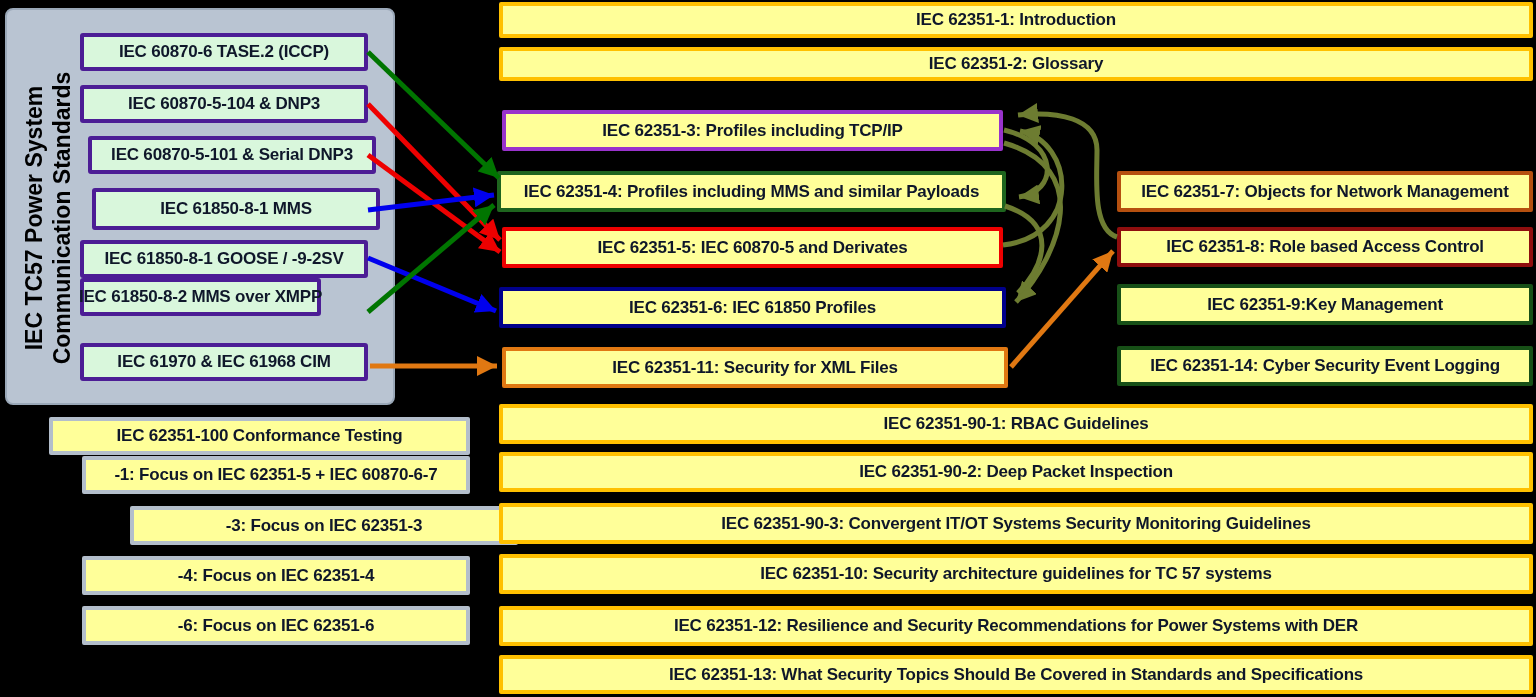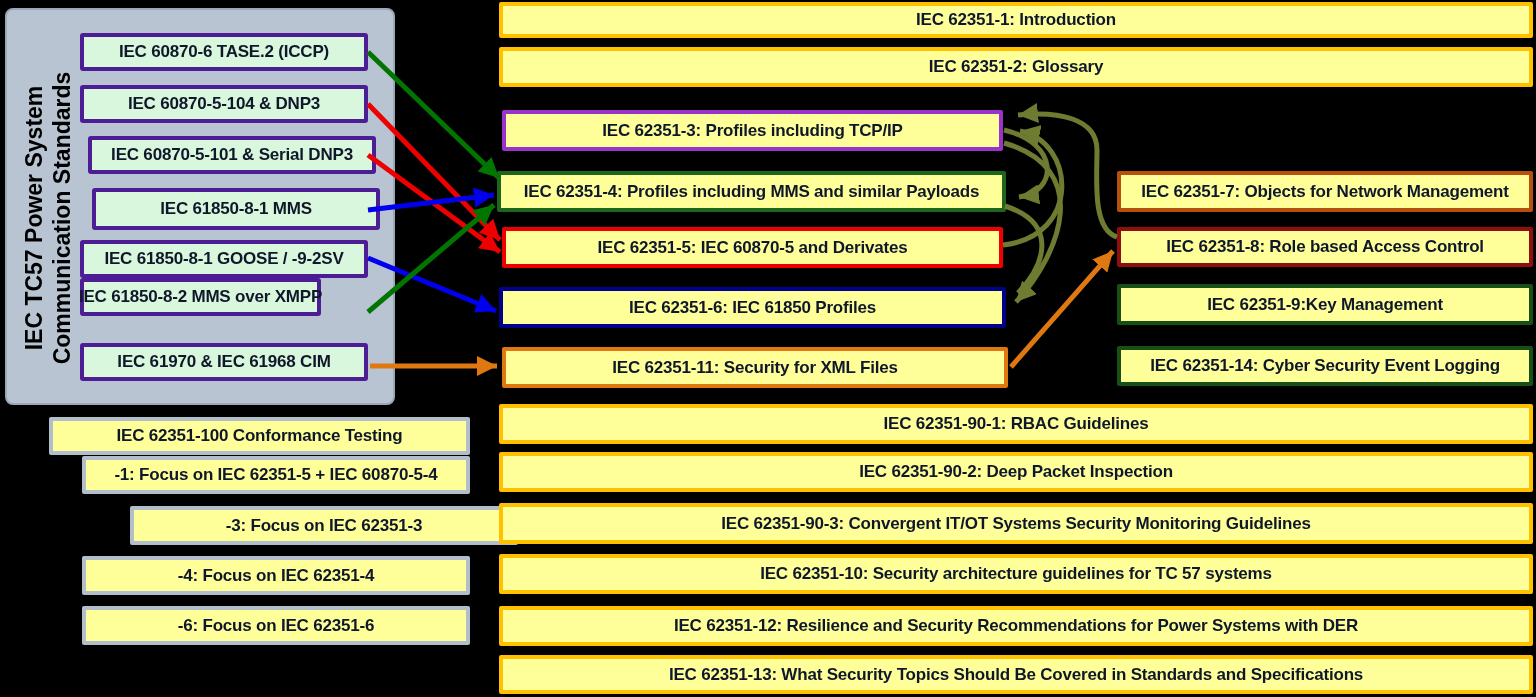--- a/index.html
+++ b/index.html
@@ -43,27 +43,27 @@
 
   <div class="box green-box lvl" style="left:80px;top:33px;width:288px;height:38px;">IEC 60870-6  TASE.2 (ICCP)</div>
   <div class="box green-box lvl" style="left:80px;top:85px;width:288px;height:38px;">IEC 60870-5-104  &amp; DNP3</div>
   <div class="box green-box lvl" style="left:88px;top:136px;width:288px;height:38px;">IEC 60870-5-101  &amp; Serial  DNP3</div>
   <div class="box green-box lvl" style="left:80px;top:188px;width:288px;height:42px;margin-left:12px;">IEC 61850-8-1  MMS</div>
   <div class="box green-box lvl" style="left:80px;top:240px;width:288px;height:38px;">IEC 61850-8-1  GOOSE / -9-2SV</div>
   <div class="box green-box lvl" style="left:80px;top:278px;width:241px;height:38px;">IEC 61850-8-2  MMS  over  XMPP</div>
   <div class="box green-box lvl" style="left:80px;top:343px;width:288px;height:38px;">IEC 61970 &amp; IEC 61968 CIM</div>
 
   <div class="box conf-box lvl" style="left:49px;top:417px;width:421px;height:38px;">IEC 62351-100  Conformance  Testing</div>
-  <div class="box conf-box lvl" style="left:82px;top:456px;width:388px;height:38px;">-1: Focus  on IEC 62351-5 + IEC 60870-5-4</div>
+  <div class="box conf-box lvl" style="left:82px;top:456px;width:388px;height:38px;">-1: Focus  on IEC 62351-5 + IEC 60870-6-7</div>
   <div class="box conf-box lvl" style="left:82px;top:506px;width:388px;height:39px;margin-left:48px;">-3: Focus on IEC 62351-3</div>
   <div class="box conf-box lvl" style="left:82px;top:556px;width:388px;height:39px;">-4: Focus on IEC 62351-4</div>
   <div class="box conf-box lvl" style="left:82px;top:606px;width:388px;height:39px;">-6: Focus on IEC 62351-6</div>
 
   <div class="box lvl" style="left:499px;top:2px;width:1034px;height:36px;">IEC 62351-1: Introduction</div>
-  <div class="box lvl" style="left:499px;top:47px;width:1034px;height:40px;">IEC 62351-2: Glossary</div>
+  <div class="box lvl" style="left:499px;top:47px;width:1034px;height:34px;">IEC 62351-2: Glossary</div>
 
   <div class="box lvl" style="left:502px;top:110px;width:501px;height:41px;border-color:#9933cc;">IEC 62351-3:  Profiles  including  TCP/IP</div>
   <div class="box lvl" style="left:497px;top:171px;width:509px;height:41px;border-color:#1e651e;">IEC 62351-4:  Profiles  including  MMS  and  similar  Payloads</div>
   <div class="box lvl" style="left:502px;top:227px;width:501px;height:41px;border-color:#ee0000;">IEC 62351-5:  IEC 60870-5 and Derivates</div>
   <div class="box lvl" style="left:499px;top:287px;width:507px;height:41px;border-color:#00008b;">IEC 62351-6:  IEC 61850 Profiles</div>
   <div class="box lvl" style="left:502px;top:347px;width:506px;height:41px;border-color:#e07812;">IEC 62351-11:  Security  for XML Files</div>
 
   <div class="box lvl" style="left:1117px;top:171px;width:416px;height:41px;border-color:#b5500f;">IEC 62351-7:  Objects for Network Management</div>
   <div class="box lvl" style="left:1117px;top:227px;width:416px;height:40px;border-color:#8f0e0e;">IEC 62351-8:  Role based Access Control</div>
   <div class="box lvl" style="left:1117px;top:284px;width:416px;height:41px;border-color:#175017;">IEC 62351-9:Key  Management</div>

